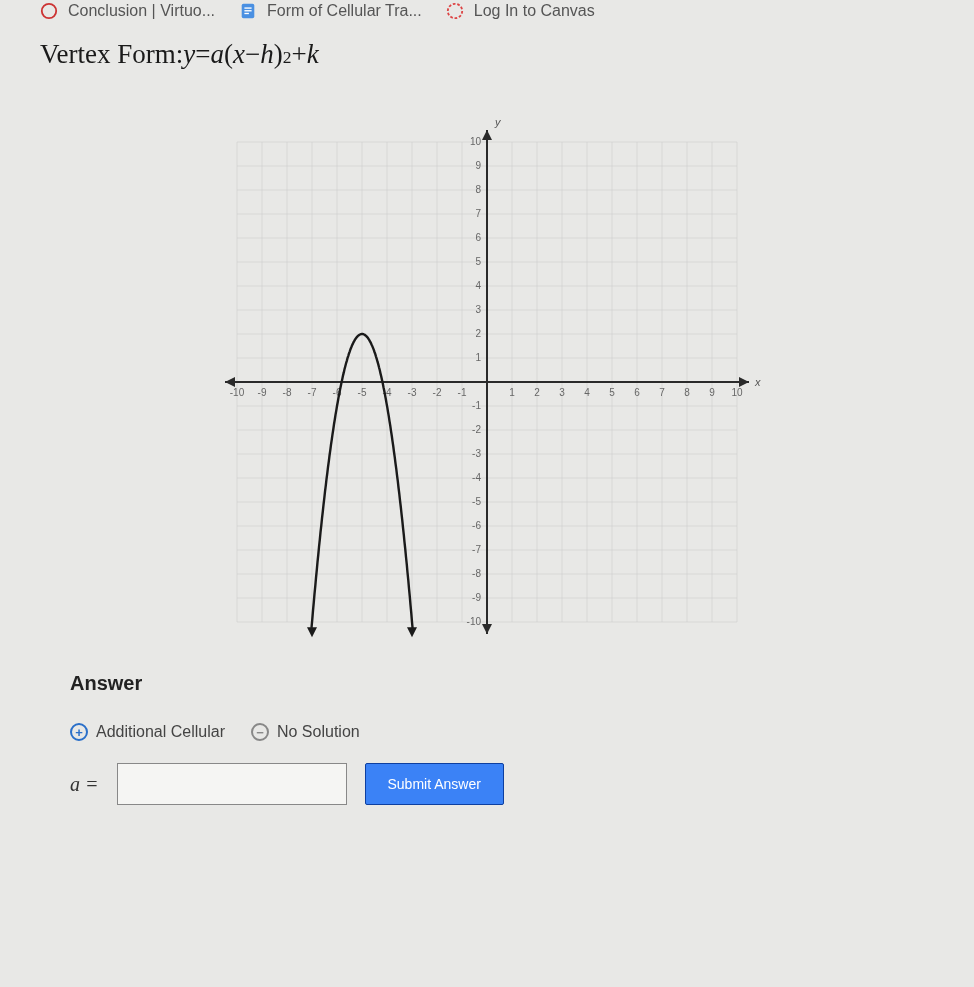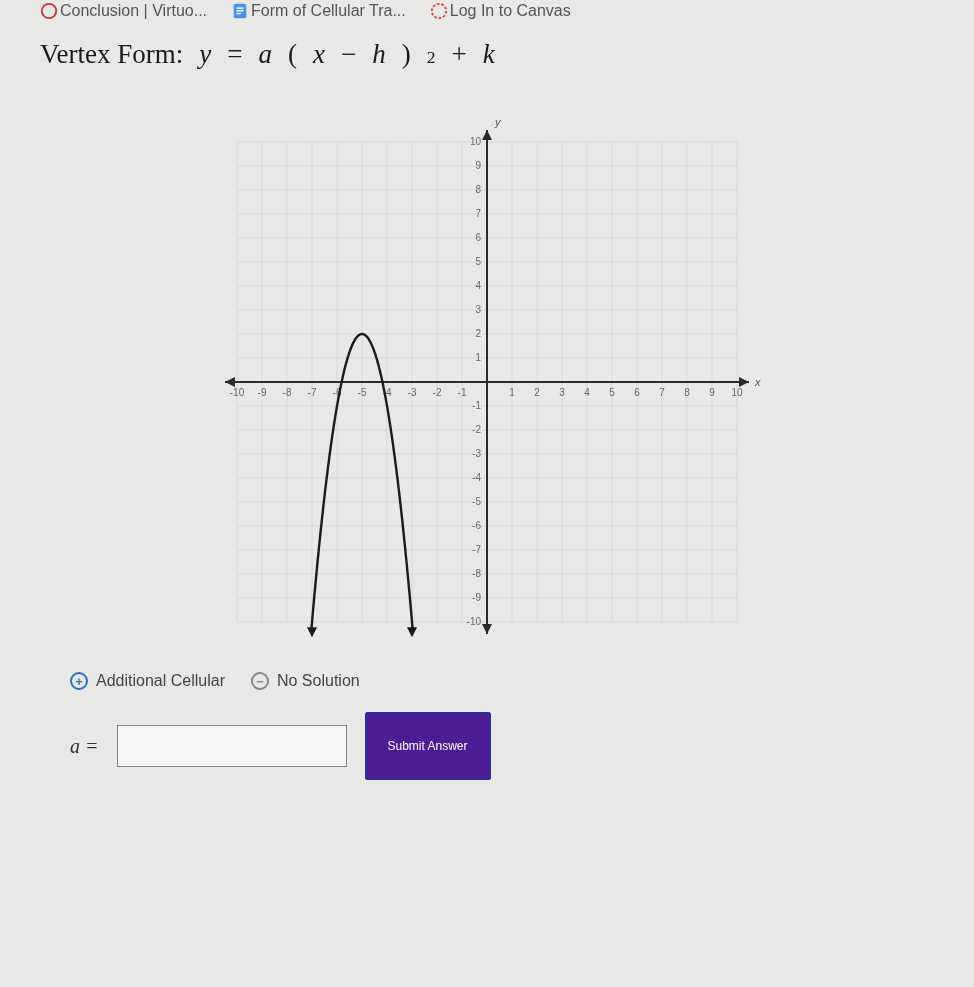--- a/index.html
+++ b/index.html
@@ -14,27 +14,27 @@
   }
   .tabbar {
     display: flex;
     align-items: center;
     padding: 2px 40px 10px 40px;
     font-family: Arial, sans-serif;
     font-size: 16px;
     color: #555;
     gap: 24px;
   }
-  .tab-item { display: flex; align-items: flex-start; gap: 2px; }
+  .tab-item { display: flex; align-items: flex-start; gap: 10px; }
   .tab-icon { width: 18px; height: 18px; flex-shrink: 0; }
   .question {
     padding: 6px 40px 0 40px;
   }
   .q-line1 { font-size: 27px; font-weight: 500; line-height: 1.35; }
-  .q-line2 { font-size: 27px; font-weight: 500; line-height: 1.35; display: flex; align-items: baseline; gap: 16px; }
+  .q-line2 { font-size: 27px; font-weight: 500; line-height: 1.35; display: flex; align-items: baseline; gap: 0; }
   .math { font-style: italic; font-family: Georgia, serif; }
   .sup { font-size: 0.65em; vertical-align: super; font-style: normal; }
   .graph-wrap {
     width: 100%;
     display: flex;
     justify-content: center;
     padding-top: 40px;
   }
   .graph-slot { width: 560px; height: 540px; }
   .answer-section {
@@ -49,25 +49,25 @@
   .input-row { display: flex; align-items: center; gap: 18px; }
   .a-eq { font-size: 20px; font-style: italic; font-family: Georgia, serif; color: #333; }
   .ans-input {
     width: 230px; height: 42px;
     border: 1px solid #888;
     background: #f5f5f3;
     padding: 0 10px;
     font-size: 16px;
   }
   .submit-btn {
-    background: #4c1d95;
+    background: #3b82f6;
     color: #fff;
     border: 1px solid #0d3fa0;
-    padding: 26px 22px;
-    font-size: 12px;
+    padding: 12px 22px;
+    font-size: 14px;
     font-family: Arial, sans-serif;
     cursor: pointer;
     border-radius: 2px;
   }
   .axis-lbl { font-size: 11px; fill: #555; font-family: Arial, sans-serif; }
   .tick-lbl { font-size: 10px; fill: #666; font-family: Arial, sans-serif; }
 </style>
 </head>
 <body>
 
@@ -204,20 +204,21 @@
       <text x="274" y="33" text-anchor="end" class="tick-lbl">10</text>
       <text x="548" y="274" class="axis-lbl" font-style="italic">x</text>
       <text x="288" y="14" class="axis-lbl" font-style="italic">y</text>
       <path d="M104.5,515.8 L105.3,507.1 L106.0,498.6 L106.8,490.2 L107.5,481.9 L108.3,473.8 L109.0,465.8 L109.8,457.9 L110.5,450.1 L111.3,442.5 L112.0,435.0 L112.8,427.6 L113.5,420.4 L114.3,413.3 L115.0,406.3 L115.8,399.5 L116.5,392.8 L117.3,386.2 L118.0,379.7 L118.8,373.4 L119.5,367.2 L120.3,361.1 L121.0,355.2 L121.8,349.4 L122.5,343.7 L123.3,338.1 L124.0,332.7 L124.8,327.4 L125.5,322.3 L126.3,317.2 L127.0,312.3 L127.8,307.5 L128.5,302.9 L129.3,298.4 L130.0,294.0 L130.8,289.7 L131.5,285.6 L132.3,281.6 L133.0,277.8 L133.8,274.0 L134.5,270.4 L135.3,266.9 L136.0,263.6 L136.8,260.4 L137.5,257.3 L138.3,254.3 L139.0,251.5 L139.8,248.8 L140.5,246.2 L141.3,243.8 L142.0,241.5 L142.8,239.3 L143.5,237.2 L144.3,235.3 L145.0,233.5 L145.8,231.9 L146.5,230.3 L147.3,228.9 L148.0,227.6 L148.8,226.5 L149.5,225.5 L150.3,224.6 L151.0,223.8 L151.8,223.2 L152.5,222.7 L153.3,222.4 L154.0,222.1 L154.8,222.0 L155.5,222.0 L156.3,222.2 L157.0,222.5 L157.8,222.9 L158.5,223.4 L159.3,224.1 L160.0,224.9 L160.8,225.8 L161.5,226.9 L162.3,228.1 L163.0,229.4 L163.8,230.8 L164.5,232.4 L165.3,234.1 L166.0,235.9 L166.8,237.9 L167.5,240.0 L168.3,242.2 L169.0,244.6 L169.8,247.1 L170.5,249.7 L171.3,252.4 L172.0,255.3 L172.8,258.3 L173.5,261.4 L174.3,264.7 L175.0,268.1 L175.8,271.6 L176.5,275.3 L177.3,279.0 L178.0,282.9 L178.8,287.0 L179.5,291.1 L180.3,295.4 L181.0,299.9 L181.8,304.4 L182.5,309.1 L183.3,313.9 L184.0,318.9 L184.8,324.0 L185.5,329.2 L186.3,334.5 L187.0,340.0 L187.8,345.6 L188.5,351.3 L189.3,357.1 L190.0,363.1 L190.8,369.2 L191.5,375.5 L192.3,381.8 L193.0,388.3 L193.8,395.0 L194.5,401.7 L195.3,408.6 L196.0,415.7 L196.8,422.8 L197.5,430.1 L198.3,437.5 L199.0,445.0 L199.8,452.7 L200.5,460.5 L201.3,468.4 L202.0,476.5 L202.8,484.7 L203.5,493.0 L204.3,501.4 L205.0,510.0 L205.8,518.7 " fill="none" stroke="#1a1a1a" stroke-width="2.4"></path>
       <polygon points="105,525.2 100,515.2 110,515.2" fill="#1a1a1a"></polygon>
       <polygon points="205,525.2 200,515.2 210,515.2" fill="#1a1a1a"></polygon>
     </svg>
 </div>
 
 <div class="answer-section">
+  <div class="answer-title">Answer</div>
   <div class="sol-row">
     <div class="sol-btn">
       <span class="circ">+</span>
       <span>Additional Cellular</span>
     </div>
     <div class="sol-btn">
       <span class="circ minus">−</span>
       <span>No Solution</span>
     </div>
   </div>

